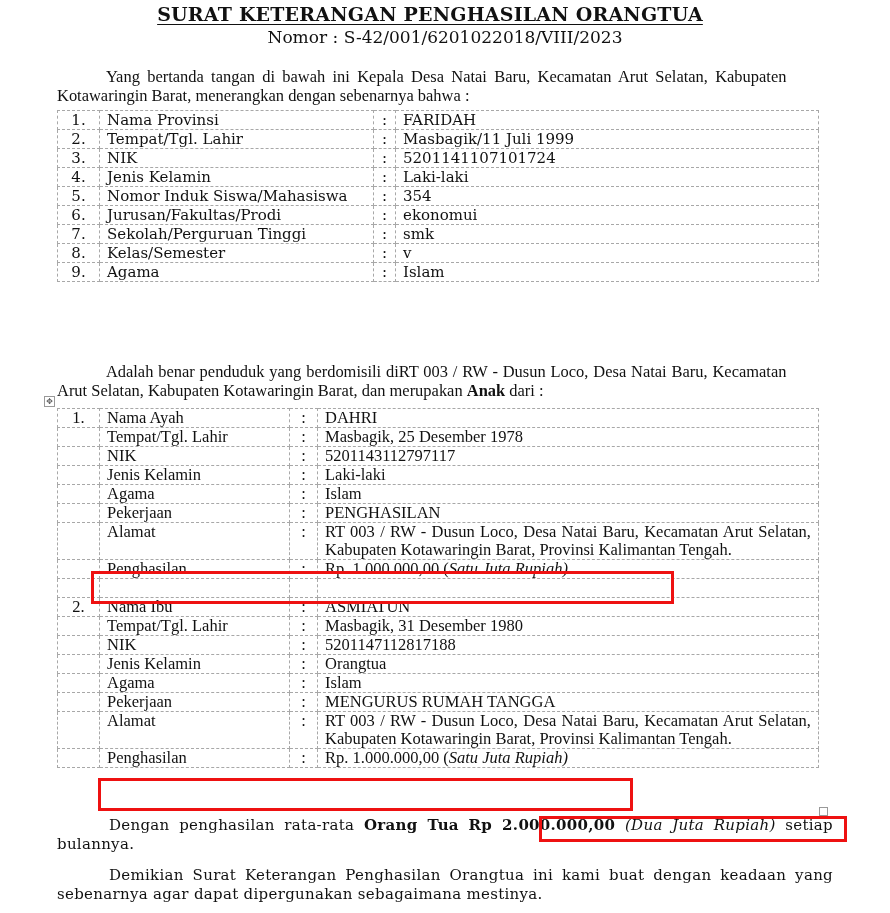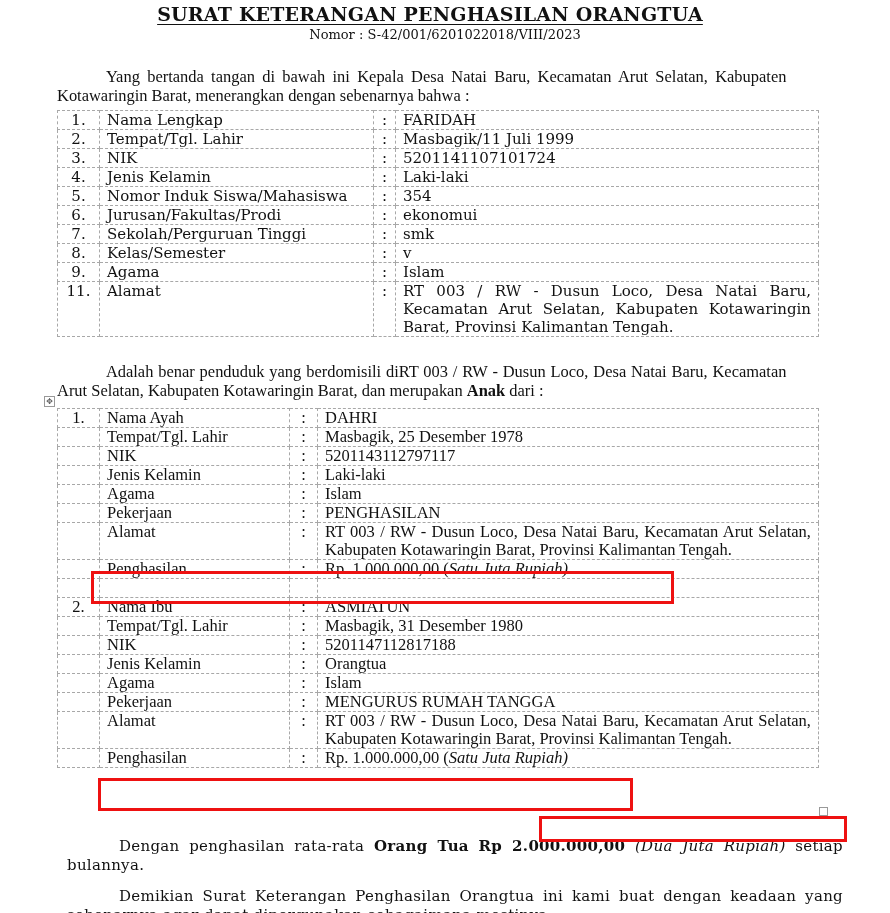--- a/index.html
+++ b/index.html
@@ -9,32 +9,32 @@
       color: #111;
     }
     .title {
       position: absolute; left: 0; width: 860px; top: 3px; text-align: center;
       font-family: "DejaVu Serif", serif; font-weight: bold; font-size: 19px;
       letter-spacing: 0.2px;
     }
     .title span { text-decoration: underline; text-underline-offset: 3px; }
     .nomor {
       position: absolute; left: 0; width: 890px; top: 27px; text-align: center;
-      font-size: 13px;
+      font-size: 17px;
     }
     .para {
       position: absolute; left: 57px; width: 776px;
       font-family: "Liberation Serif", serif; font-size: 17.5px; line-height: 19px;
       text-align: justify; transform: scaleX(0.94); transform-origin: left top;
     }
     .para .indent { display: inline-block; width: 52px; }
     .mono-para {
-      position: absolute; left: 67px; width: 776px;
+      position: absolute; left: 57px; width: 776px;
       font-family: "DejaVu Serif", serif; font-size: 15px; line-height: 19px;
-      text-align: justify; letter-spacing: 0.3px; margin-top: 21px;
+      text-align: justify; letter-spacing: 0.3px;
     }
     table.grid {
       position: absolute; border-collapse: collapse;
       font-size: 15px;
     }
     table.grid td {
       border: 1px dashed #a8a8a8; padding: 0 7px; height: 18px; line-height: 18px;
       vertical-align: top; white-space: nowrap;
     }
     table.grid td.num { text-align: center; padding: 0 4px; }
@@ -69,21 +69,21 @@
 <table class="grid t1">
   <colgroup>
       <col style="width:42px">
       <col style="width:274px">
       <col style="width:22px">
       <col>
     </colgroup>
   <tbody id="t1body">
       <tr>
         <td class="num">1.</td>
-        <td>Nama Lengkap</td>
+        <td>Nama Provinsi</td>
         <td class="colon">:</td>
         <td class=" bold">FARIDAH</td>
       </tr>
       <tr>
         <td class="num">2.</td>
         <td>Tempat/Tgl. Lahir</td>
         <td class="colon">:</td>
         <td class=" ">Masbagik/11 Juli 1999</td>
       </tr>
       <tr>
@@ -120,26 +120,20 @@
         <td class="num">8.</td>
         <td>Kelas/Semester</td>
         <td class="colon">:</td>
         <td class=" ">v</td>
       </tr>
       <tr>
         <td class="num">9.</td>
         <td>Agama</td>
         <td class="colon">:</td>
         <td class=" ">Islam</td>
-      </tr>
-      <tr>
-        <td class="num">11.</td>
-        <td>Alamat</td>
-        <td class="colon">:</td>
-        <td class="wrap ">RT 003 / RW - Dusun Loco, Desa Natai Baru, Kecamatan Arut Selatan, Kabupaten Kotawaringin Barat, Provinsi Kalimantan Tengah.</td>
       </tr>
     </tbody>
 </table>
 
 <div class="para" style="top:362px;"><span class="indent"></span><span>Adalah benar penduduk yang berdomisili diRT 003 / RW - Dusun Loco, Desa Natai Baru, Kecamatan Arut Selatan, Kabupaten Kotawaringin Barat,  dan merupakan </span><b>Anak</b><span> dari :</span></div>
 
 <div class="move-handle">✥</div>
 
 <table class="grid t2">
   <colgroup>

